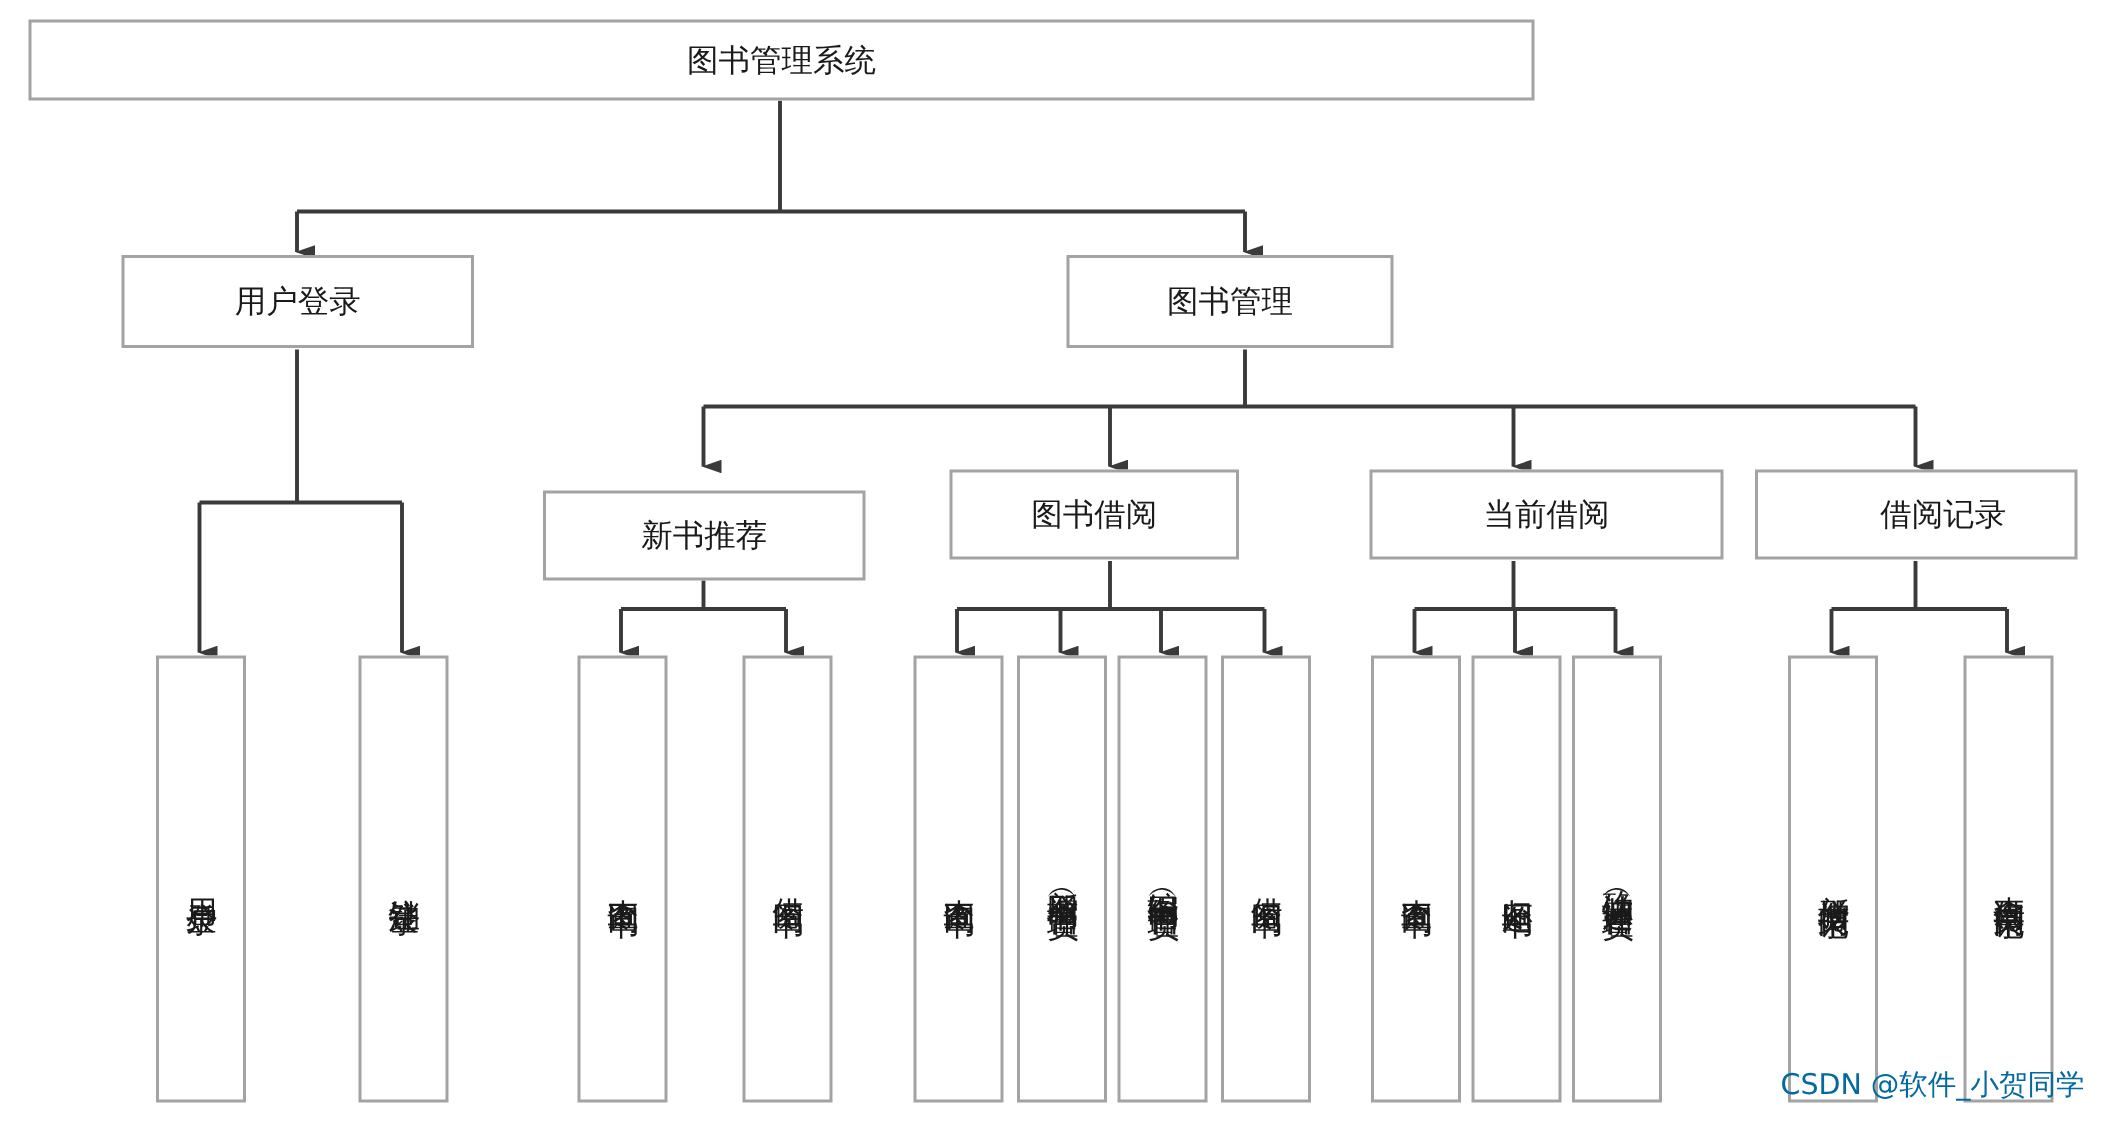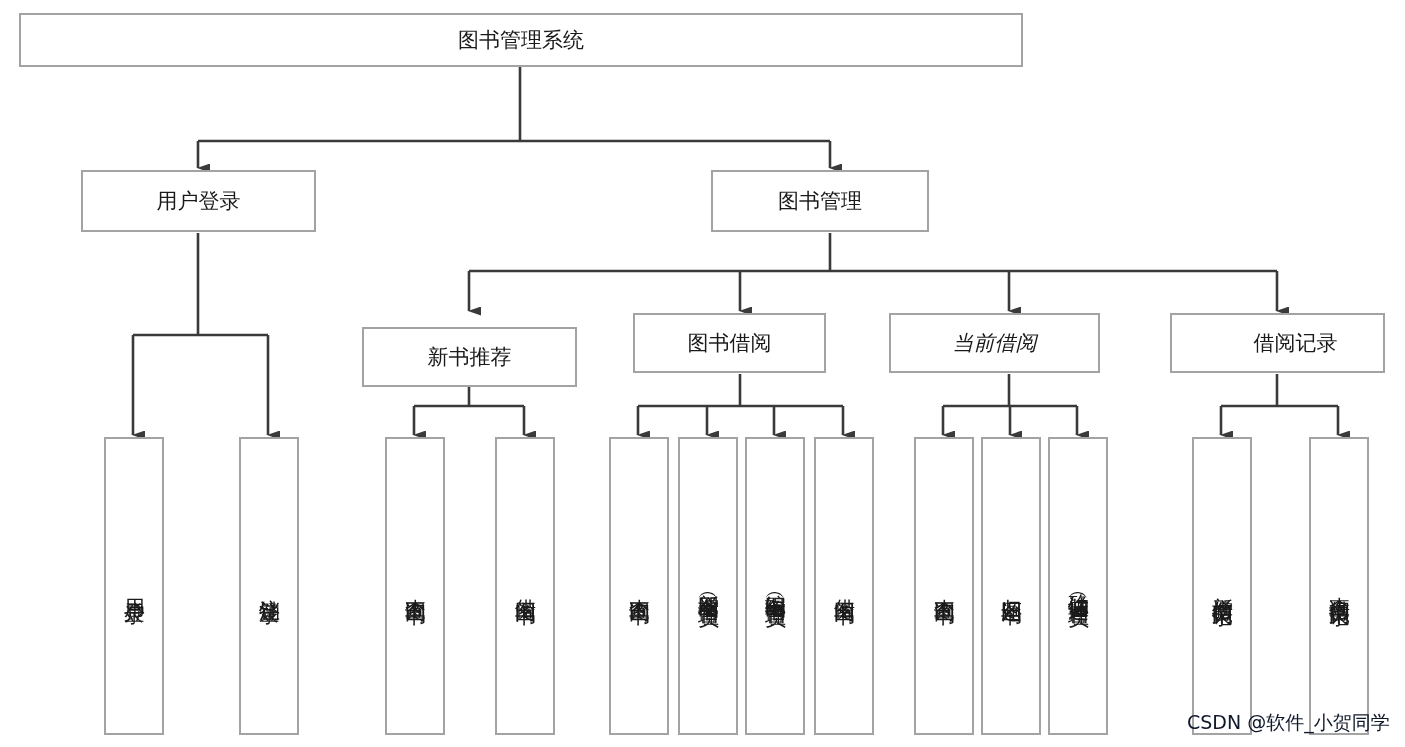--- a/index.html
+++ b/index.html
@@ -54,21 +54,21 @@
     letter-spacing: 2px;
     line-height: 1.0;
     max-height: 268px;
     white-space: normal;
   }
   .watermark {
     position: absolute;
     left: 1187px;
     top: 710px;
     font-size: 19px;
-    color: #0f172a;
+    color: #0369a1;
     z-index: 5;
     white-space: nowrap;
     pointer-events: none;
   }
 </style>
 </head>
 <body>
 
 <div id="canvas">
 
@@ -132,21 +132,21 @@
   <div class="node h" style="left:711px; top:170px; width:218px; height:62px;">
     <span class="label">图书管理</span>
   </div>
 
   <div class="node h" style="left:362px; top:327px; width:215px; height:60px;">
     <span class="label">新书推荐</span>
   </div>
   <div class="node h" style="left:633px; top:313px; width:193px; height:60px;">
     <span class="label">图书借阅</span>
   </div>
-  <div class="node h" style="left:889px; top:313px; width:211px; height:60px;font-style:italic;">
+  <div class="node h" style="left:913px; top:313px; width:236px; height:60px;">
     <span class="label">当前借阅</span>
   </div>
   <div class="node h" style="left:1170px; top:313px; width:215px; height:60px;padding-left:36px;">
     <span class="label">借阅记录</span>
   </div>
 
   <div class="node v" style="left:104px; top:437px; width:60px; height:298px;">
     <span class="label">用户登录</span>
   </div>
   <div class="node v" style="left:239px; top:437px; width:60px; height:298px;">

